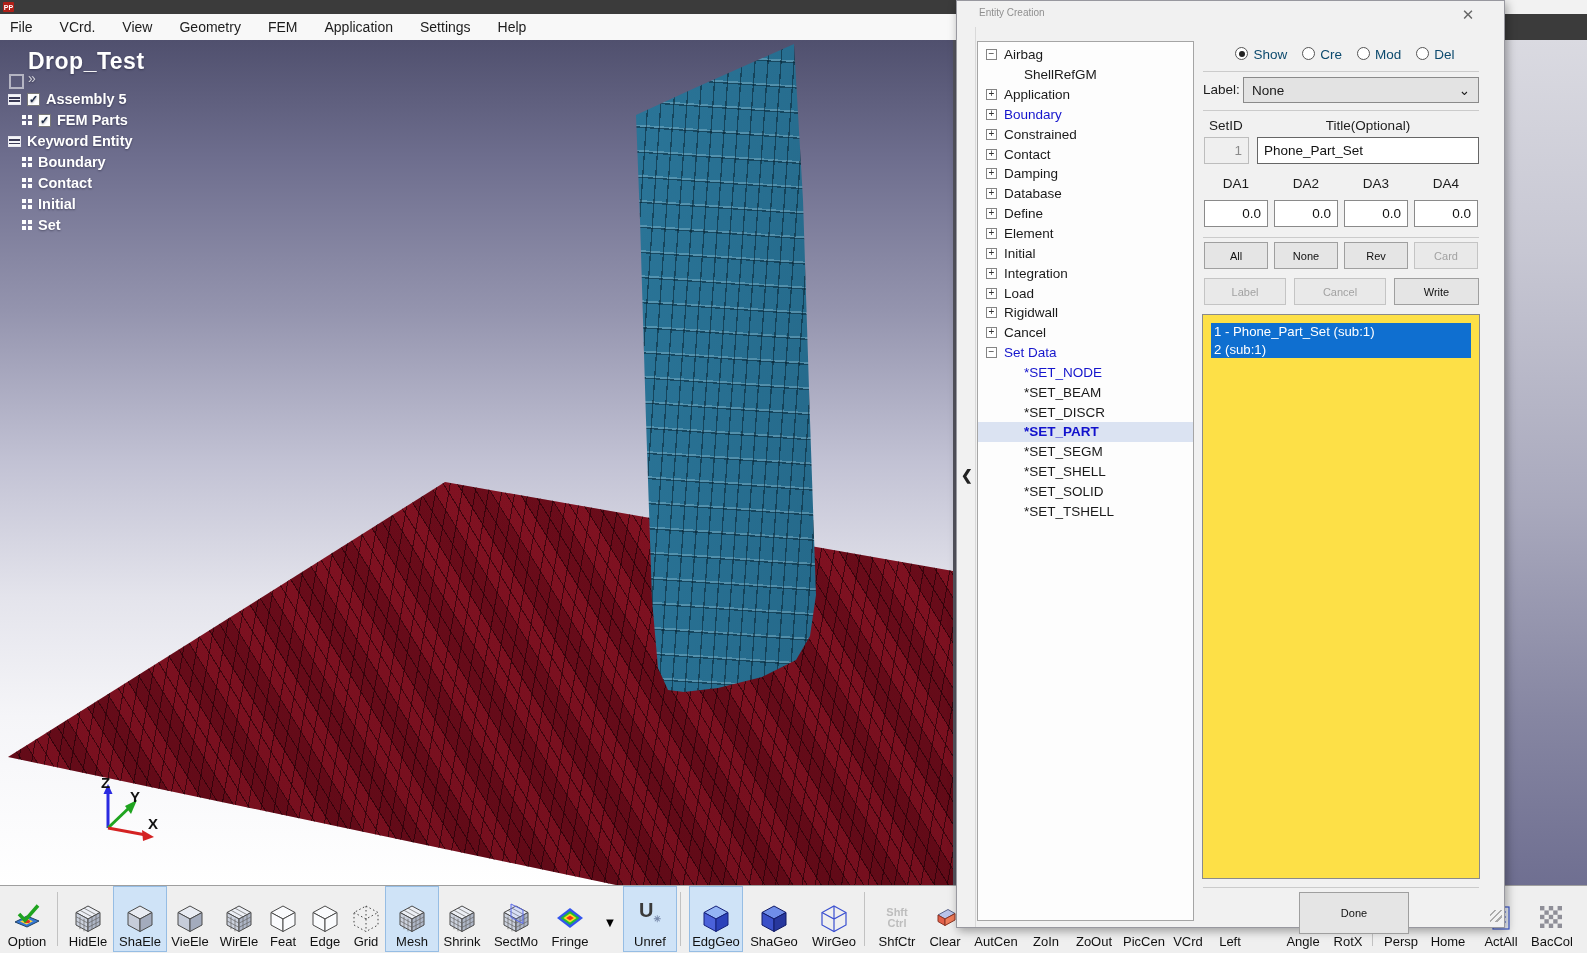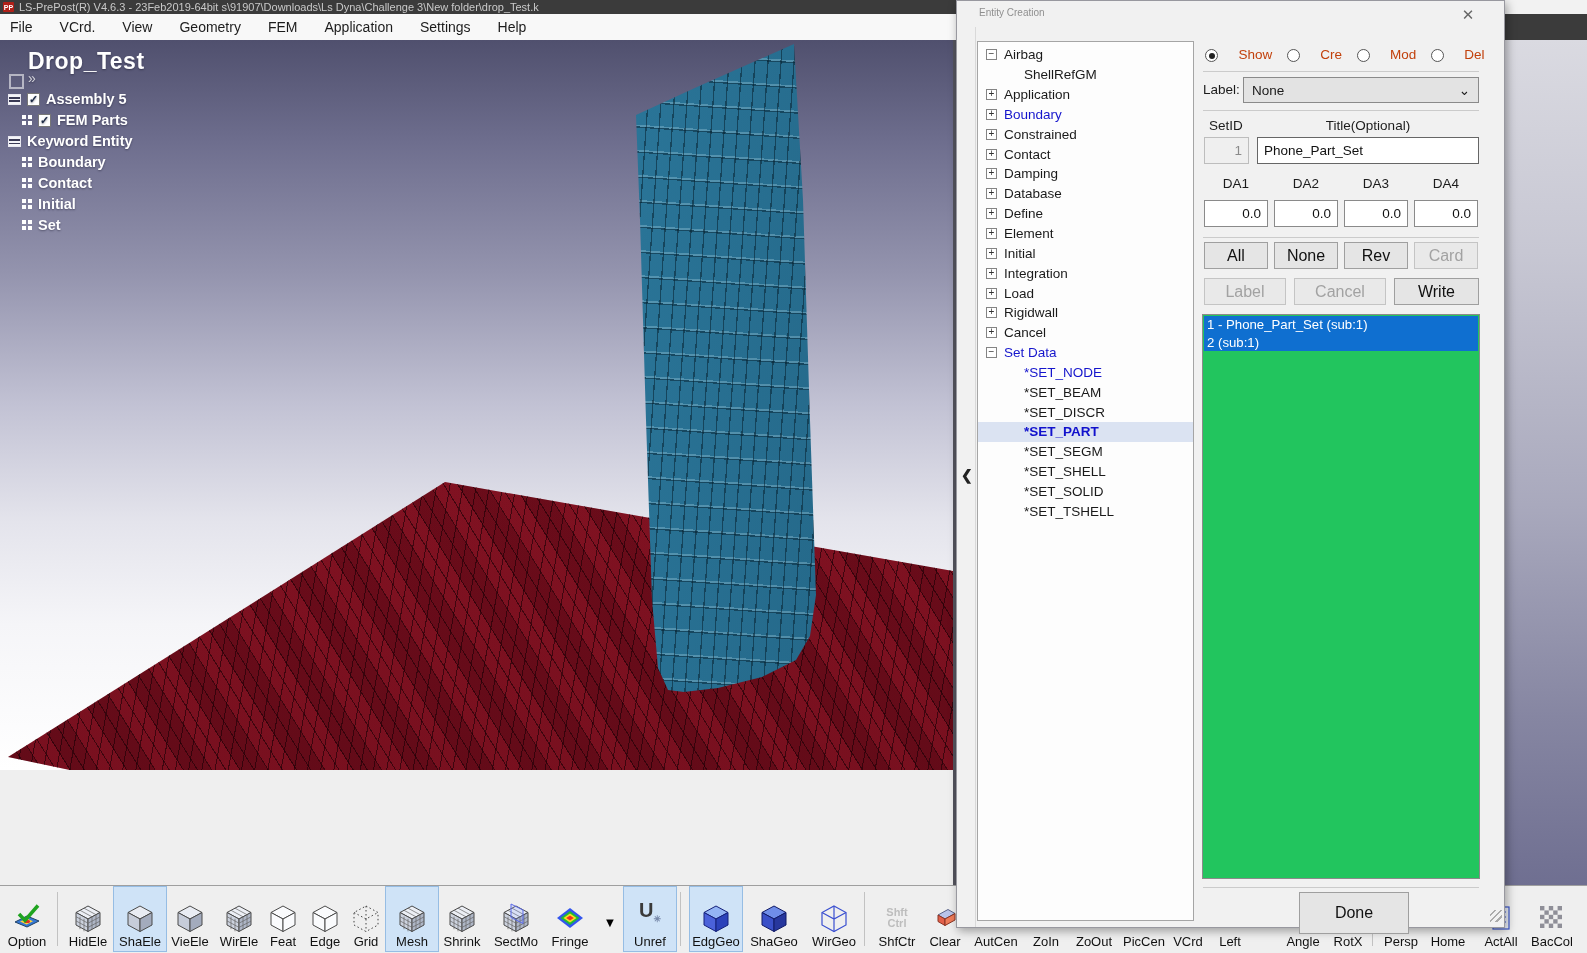--- a/index.html
+++ b/index.html
@@ -10,21 +10,21 @@
   #titlebar{left:0;top:0;width:1587px;height:14px;background:#3b3b3b;display:flex;align-items:center;
             gap:5px;padding-left:3px;box-sizing:border-box;z-index:1;}
   #appbadge{width:11px;height:10px;background:#b02018;color:#fff;font-size:7px;font-weight:bold;
             display:flex;align-items:center;justify-content:center;border-radius:1px;}
   #titletext{color:#c9c9c9;font-size:11px;white-space:nowrap;}
   
   #menubar{left:0;top:14px;width:956px;height:26px;background:#f8f8f8;display:flex;align-items:center;
            gap:27px;padding-left:10px;box-sizing:border-box;font-size:14px;color:#1c1c1c;z-index:1;}
   .mi{white-space:nowrap;text-align:right;}
   
-  #viewport{left:0;top:40px;width:953px;height:730px;z-index:2;overflow:hidden;
+  #viewport{left:0;top:40px;width:953px;height:845px;z-index:2;overflow:hidden;
     background:linear-gradient(180deg,#50506e 0%,#6e6e8e 14%,#9494ae 32%,#c2c2d4 50%,#e4e4ec 66%,#f5f5f8 80%,#ffffff 100%);}
   #vpedge{left:953px;top:40px;width:3px;height:845px;background:#54545e;z-index:3;}
   #floor{left:0;top:0;width:953px;height:845px;
     clip-path:polygon(8px 717px,445px 442px,953px 531px,953px 845px,616px 845px);
     background:
       repeating-linear-gradient(58deg,rgba(30,0,6,.65) 0 1px,transparent 1px 12px),
       repeating-linear-gradient(100deg,rgba(30,0,6,.65) 0 1px,transparent 1px 13px),
       repeating-linear-gradient(58deg,rgba(255,90,100,.05) 0 24px,rgba(0,0,0,.12) 24px 48px),
       linear-gradient(180deg,#811224 0%,#7a0e1e 50%,#6e0b1a 100%);}
   #phone{left:0;top:0;width:953px;height:845px;
@@ -81,36 +81,36 @@
          box-sizing:border-box;padding-top:3px;overflow:hidden;}
   .prow{height:19.85px;display:flex;align-items:center;padding-left:8px;font-size:13.5px;color:#1a1a1a;white-space:nowrap;}
   .prow.i1{padding-left:46px;}
   .pexp{width:11px;height:11px;border:1px solid #848484;background:#fff;font-size:10px;line-height:8px;
         text-align:center;color:#333;margin-right:7px;box-sizing:border-box;flex:none;}
   .prow.b .plab{color:#1515cc;}
   .prow.selp{background:#dbe3f2;}
   .prow.selp .plab{color:#1111cc;font-weight:bold;}
   .plbl{font-size:13.5px;color:#1c1c1c;white-space:nowrap;}
   .hr{height:1px;background:#cbcbcb;left:246px;width:276px;}
-  .radio{display:flex;align-items:flex-end;gap:20px;font-size:13.5px;color:#c2410c;}
+  .radio{display:flex;align-items:flex-start;gap:5px;font-size:13.5px;color:#0c4a6e;}
   .rdot{width:13px;height:13px;border:1px solid #555;border-radius:50%;background:#fff;box-sizing:border-box;position:relative;flex:none;}
   .rdot.sel::after{content:"";position:absolute;left:2.5px;top:2.5px;width:6px;height:6px;border-radius:50%;background:#222;}
   .combo{left:286px;top:76px;width:236px;height:26px;background:#e3e3e3;border:1px solid #8a8a8a;box-sizing:border-box;
          display:flex;align-items:center;justify-content:space-between;padding:0 8px;font-size:13.5px;color:#1a1a1a;}
   .fld{box-sizing:border-box;border:1px solid #8a8a8a;background:#fff;font-size:13.5px;color:#111;
        display:flex;align-items:center;}
   .fld.dis{background:#efefef;border-color:#bdbdbd;color:#8a8a8a;}
   .fld.r{justify-content:flex-end;padding-right:6px;}
   .fld.l{justify-content:flex-start;padding-left:6px;}
   .dalab{width:64px;text-align:center;font-size:13.5px;color:#1c1c1c;}
-  .btn{box-sizing:border-box;border:1px solid #9f9f9f;background:#e5e5e5;font-size:16px;
+  .btn{box-sizing:border-box;border:1px solid #9f9f9f;background:#e5e5e5;font-size:11px;
        display:flex;align-items:center;justify-content:center;color:#111;}
   .btn.dis{color:#a2a2a2;border-color:#c4c4c4;background:#e9e9e9;}
-  .plist{left:245px;top:313px;width:278px;height:565px;background:#22c55e;border:1px solid #8a8a8a;
-         box-sizing:border-box;padding:1px;}
+  .plist{left:245px;top:313px;width:278px;height:565px;background:#fde047;border:1px solid #8a8a8a;
+         box-sizing:border-box;padding:8px;}
   .li{height:17.5px;font-size:13.2px;display:flex;align-items:center;padding-left:3px;color:#111;}
   .li.sel{background:#0f6fd0;color:#fff;}
   .grip{left:533px;top:909px;width:12px;height:12px;
         background:repeating-linear-gradient(135deg,transparent 0 3px,#ababab 3px 4.5px);}
 </style>
 </head>
 <body>
 
 <svg width="0" height="0" style="position:absolute">
   <defs>
@@ -206,21 +206,20 @@
       <ellipse cx="15" cy="18.4" rx="3" ry="1.6" fill="#e03020"></ellipse>
       <path d="M7,11 L13,17.5 L26,2.5" stroke="#1fa41f" stroke-width="3.5" fill="none"></path>
     </symbol>
   </defs>
 </svg>
 
 <div id="stage">
 
   <div id="titlebar" class="abs">
     <span id="appbadge">PP</span>
-    <span id="titletext">LS-PrePost(R) V4.6.3 - 23Feb2019-64bit s\91907\Downloads\Ls Dyna\Challenge 3\New folder\drop_Test.k</span>
   </div>
 
   <div id="menubar" class="abs">
     <span class="mi">File</span>
     <span class="mi">VCrd.</span>
     <span class="mi">View</span>
     <span class="mi">Geometry</span>
     <span class="mi">FEM</span>
     <span class="mi">Application</span>
     <span class="mi">Settings</span>

